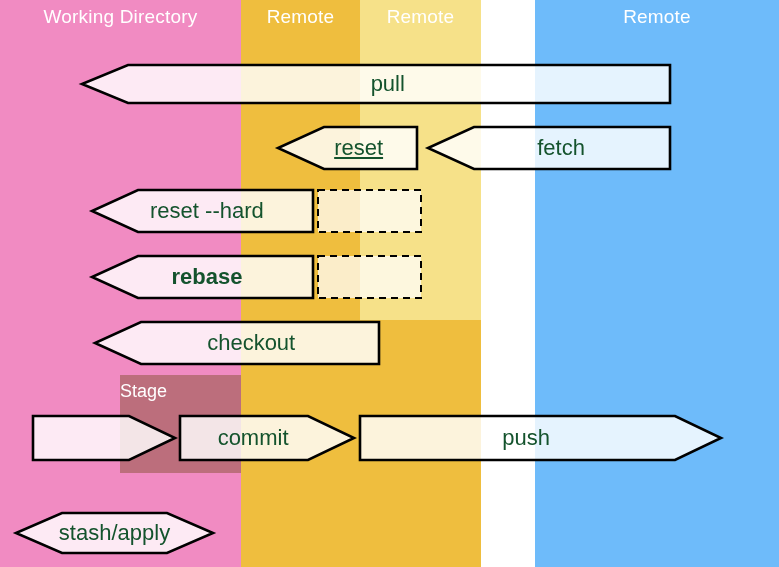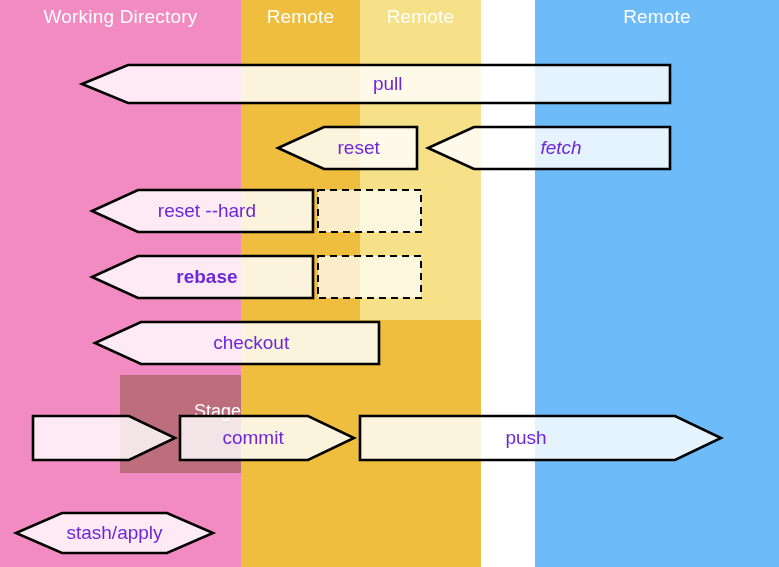--- a/index.html
+++ b/index.html
@@ -29,42 +29,41 @@
     font-family: "Liberation Sans", sans-serif;
     letter-spacing: 0.2px;
   }
   .zone {
     position: absolute;
   }
   .zone-label {
     position: absolute;
     top: 6px;
     width: 100%;
-    text-align: right;
+    text-align: left;
     color: #ffffff;
     font-size: 18px;
     font-family: "Liberation Sans", sans-serif;
-    margin-top: 20px;
   }
   .arrow-wrap {
     position: absolute;
   }
   .arrow-wrap svg {
     display: block;
     overflow: visible;
   }
   .arrow-label {
     position: absolute;
     top: 0;
     height: 100%;
     display: flex;
     align-items: center;
     justify-content: center;
-    font-size: 19px;
-    color: #6d28d9;
+    font-size: 22px;
+    color: #14532d;
     font-family: "Liberation Sans", sans-serif;
     white-space: nowrap;
     pointer-events: none;
   }
 </style>
 </head>
 <body>
 
 <div id="canvas">
     <div class="col" style="left: 0px; width: 241px; height: 567px; background: rgb(241, 139, 194);">
@@ -86,27 +85,27 @@
     <div class="arrow-wrap" style="left: 82px; top: 65px; width: 588px; height: 38px;">
       <svg width="588" height="38" viewBox="0 0 588 38">
         <polygon points="46,0 588,0 588,38 46,38 0,19" fill="#FFFFFF" fill-opacity="0.82" stroke="#000000" stroke-width="2.6" stroke-linejoin="miter"></polygon>
       </svg>
       <div class="arrow-label" style="left: 0px; width: 611.52px;">pull</div>
     </div>
     <div class="arrow-wrap" style="left: 278px; top: 127px; width: 139px; height: 42px;">
       <svg width="139" height="42" viewBox="0 0 139 42">
         <polygon points="46,0 139,0 139,42 46,42 0,21" fill="#FFFFFF" fill-opacity="0.82" stroke="#000000" stroke-width="2.6" stroke-linejoin="miter"></polygon>
       </svg>
-      <div class="arrow-label" style="left: 0px; width: 161.24px;">reset</div>
+      <div class="arrow-label" style="left: 0px; width: 161.24px; text-decoration: underline;">reset</div>
     </div>
     <div class="arrow-wrap" style="left: 428px; top: 127px; width: 242px; height: 42px;">
       <svg width="242" height="42" viewBox="0 0 242 42">
         <polygon points="46,0 242,0 242,42 46,42 0,21" fill="#FFFFFF" fill-opacity="0.82" stroke="#000000" stroke-width="2.6" stroke-linejoin="miter"></polygon>
       </svg>
-      <div class="arrow-label" style="left: 0px; width: 266.2px; font-style: italic;">fetch</div>
+      <div class="arrow-label" style="left: 0px; width: 266.2px;">fetch</div>
     </div>
     <div class="arrow-wrap" style="left: 92px; top: 190px; width: 221px; height: 42px;">
       <svg width="221" height="42" viewBox="0 0 221 42">
         <polygon points="46,0 221,0 221,42 46,42 0,21" fill="#FFFFFF" fill-opacity="0.82" stroke="#000000" stroke-width="2.6" stroke-linejoin="miter"></polygon>
       </svg>
       <div class="arrow-label" style="left: 0px; width: 229.84px;">reset --hard</div>
     </div>
     <div class="arrow-wrap" style="left: 318px; top: 190px; width: 103px; height: 42px;">
       <svg width="103" height="42" viewBox="0 0 103 42">
         <polygon points="0,0 103,0 103,42 0,42" fill="#FFFFFF" fill-opacity="0.72" stroke="#000000" stroke-width="2" stroke-linejoin="miter" stroke-dasharray="7,5"></polygon>

